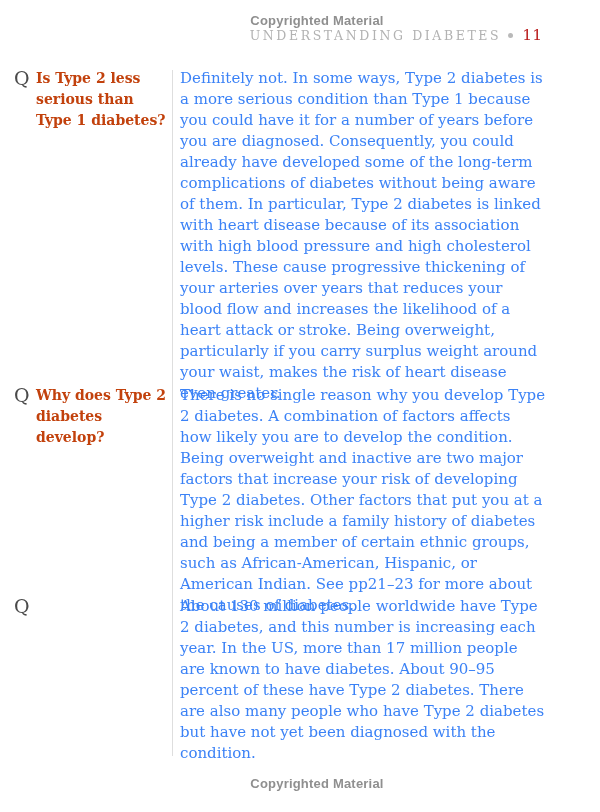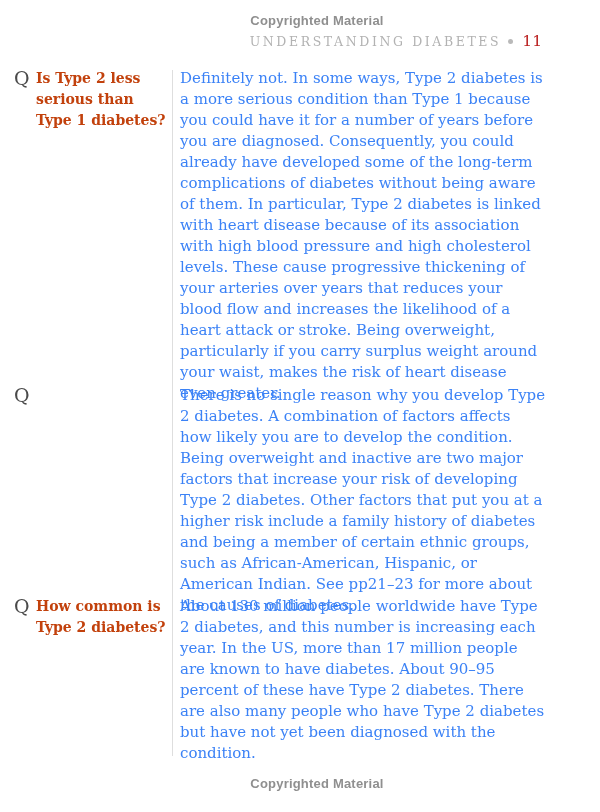--- a/index.html
+++ b/index.html
@@ -25,21 +25,20 @@
   .copyright-top    { top: 13px; }
   .copyright-bottom { top: 776px; }
 
   .running-header {
     position: absolute;
     top: 26px;
     right: 58px;
     display: flex;
     align-items: baseline;
     white-space: nowrap;
-    margin-top: 6px;
   }
   .header-title {
     font-family: "DejaVu Serif", serif;
     font-size: 12.5px;
     color: #b2b2b2;
     letter-spacing: 2.6px;
   }
   .header-bullet {
     width: 5px; height: 5px;
     background: #b9b9b9;
@@ -120,25 +119,25 @@
   <div class="question-col">
     <span class="q-mark">Q</span>
     <span class="question-text">Is Type 2 less serious than Type 1 diabetes?</span>
   </div>
   <div class="answer-col">Definitely not. In some ways, Type 2 diabetes is a more serious condition than Type 1 because you could have it for a number of years before you are diagnosed. Consequently, you could already have developed some of the long-term complications of diabetes without being aware of them. In particular, Type 2 diabetes is linked with heart disease because of its association with high blood pressure and high cholesterol levels. These cause progressive thickening of your arteries over years that reduces your blood flow and increases the likelihood of a heart attack or stroke. Being overweight, particularly if you carry surplus weight around your waist, makes the risk of heart disease even greater.</div>
 </div>
 
 <div class="qa-row qa-row-2">
   <div class="question-col">
     <span class="q-mark">Q</span>
+    <span class="question-text">Why does Type 2 diabetes develop?</span>
   </div>
   <div class="answer-col">There is no single reason why you develop Type 2 diabetes. A combination of factors affects how likely you are to develop the condition. Being overweight and inactive are two major factors that increase your risk of developing Type 2 diabetes. Other factors that put you at a higher risk include a family history of diabetes and being a member of certain ethnic groups, such as African-American, Hispanic, or American Indian. See pp21–23 for more about the causes of diabetes.</div>
 </div>
 
 <div class="qa-row qa-row-3">
   <div class="question-col">
     <span class="q-mark">Q</span>
-    <span class="question-text">How common is Type 2 diabetes?</span>
   </div>
   <div class="answer-col">About 130 million people worldwide have Type 2 diabetes, and this number is increasing each year. In the US, more than 17 million people are known to have diabetes. About 90–95 percent of these have Type 2 diabetes. There are also many people who have Type 2 diabetes but have not yet been diagnosed with the condition.</div>
 </div>
 
 <div class="copyright copyright-bottom">Copyrighted Material</div>
 
 </body></html>

